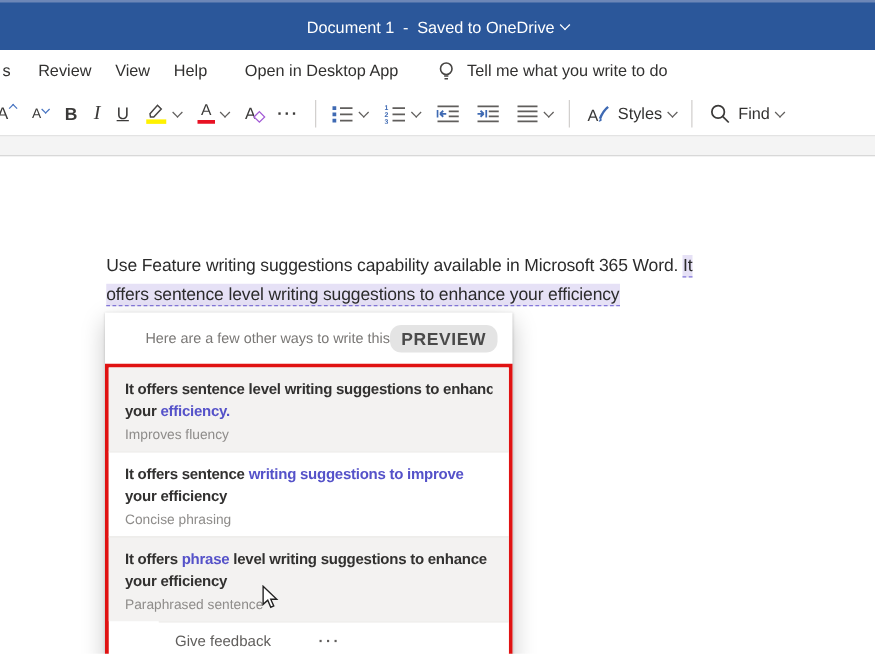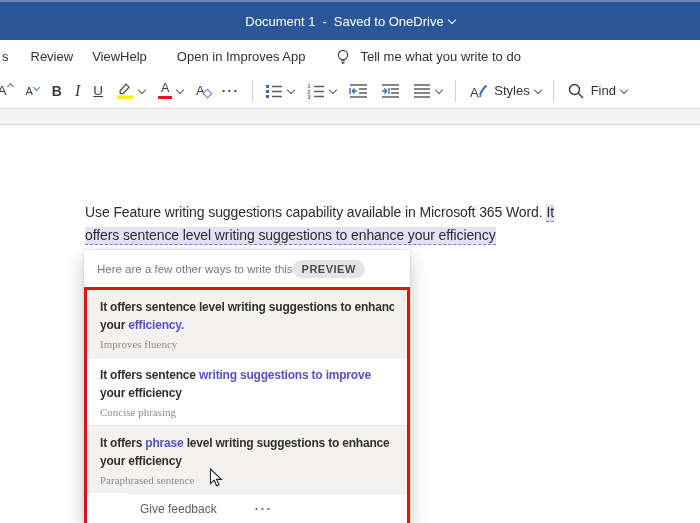--- a/index.html
+++ b/index.html
@@ -52,50 +52,50 @@
   
   .docband{height:15px;background:#f4f4f4;border-top:1px solid #e3e3e3;border-bottom:1px solid #d8d8d8;}
   
   .docline{position:absolute;left:85px;font-size:14px;letter-spacing:-0.1px;color:#2b2b2b;white-space:nowrap;}
   .sel{background:#e6e1f6;border-bottom:1.6px dashed #8377d9;padding-bottom:1px;}
   
   .popup{
     position:absolute;left:84px;top:250px;width:326px;background:#fff;
     box-shadow:0 0 2px rgba(0,0,0,.18),0 7px 18px rgba(0,0,0,.22);
   }
-  .popup-header{display:flex;align-items:center;justify-content:flex-start;padding:10px 12px 9px 13px;}
+  .popup-header{display:flex;align-items:center;justify-content:flex-end;padding:10px 12px 9px 13px;}
   .popup-header-text{color:#797775;font-size:11.5px;}
-  .badge{background:#e4e4e4;color:#4a4a4a;font-size:11px;font-weight:700;letter-spacing:.5px;border-radius:9px;padding:3px 9px;}
+  .badge{background:#e4e4e4;color:#4a4a4a;font-size:14px;font-weight:700;letter-spacing:.5px;border-radius:9px;padding:3px 9px;}
   .red-frame{border:3px solid #e01212;}
   .sugg{padding:8px 13px 7px;background:#fff;}
   .sugg.shaded{background:#f3f2f1;}
   .sugg + .sugg{border-top:1px solid #eceae8;}
   .sugg-text{font-size:12px;font-weight:600;color:#323130;line-height:18px;letter-spacing:-0.2px;white-space:nowrap;overflow:hidden;}
   .hl-purple{color:#5552c9;font-weight:700;}
-  .sugg-label{margin-top:4px;font-size:11px;color:#8e8c8a;font-weight:400;font-family:Liberation Serif, serif;}
+  .sugg-label{margin-top:4px;font-size:11px;color:#8e8c8a;font-weight:400;}
   .feedback{display:flex;align-items:center;padding:8px 13px 9px;border-top:1px solid #eceae8;color:#605e5c;font-size:12px;background:#fff;margin-left:40px;}
   .feedback-more{margin-left:38px;letter-spacing:2px;color:#605e5c;font-weight:700;}
   .cursor-svg{position:absolute;left:209px;top:468px;}
 </style>
 </head>
 <body>
 
 <div class="titlebar">
   <span>Document 1</span>
   <span class="sep">-</span>
   <span>Saved to OneDrive</span>
   <span class="chv white"></span>
 </div>
 
 <div class="tabs">
   <span class="tab" style="margin-right:22px">s</span>
   <span class="tab" style="margin-right:19px">Review</span>
-  <span class="tab" style="">View</span>
+  <span class="tab" style="margin-right:19px">View</span>
   <span class="tab" style="margin-right:30px">Help</span>
-  <span class="tab" style="margin-right:30px">Open in Improves App</span>
+  <span class="tab" style="margin-right:30px">Open in Desktop App</span>
   <span class="bulb">
     <svg width="16" height="18" viewBox="0 0 16 18">
         <circle cx="8" cy="7" r="4.6" fill="none" stroke="#484644" stroke-width="1.3"></circle>
         <path d="M6.3 12.8 h3.4 M6.6 15 h2.8" stroke="#484644" stroke-width="1.3" fill="none"></path>
       </svg>
   </span>
   <span class="tab">Tell me what you write to do</span>
 </div>
 
 <div class="toolbar">

